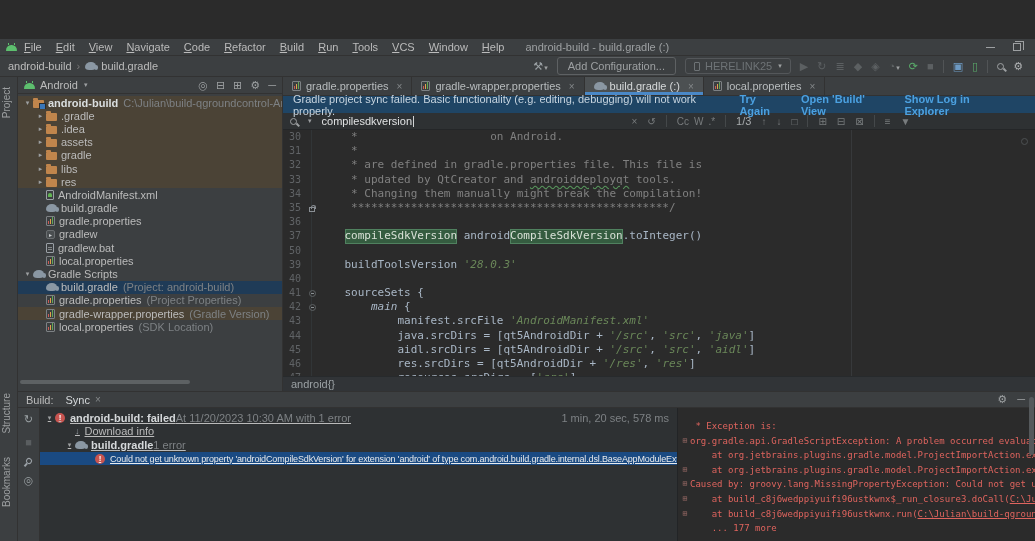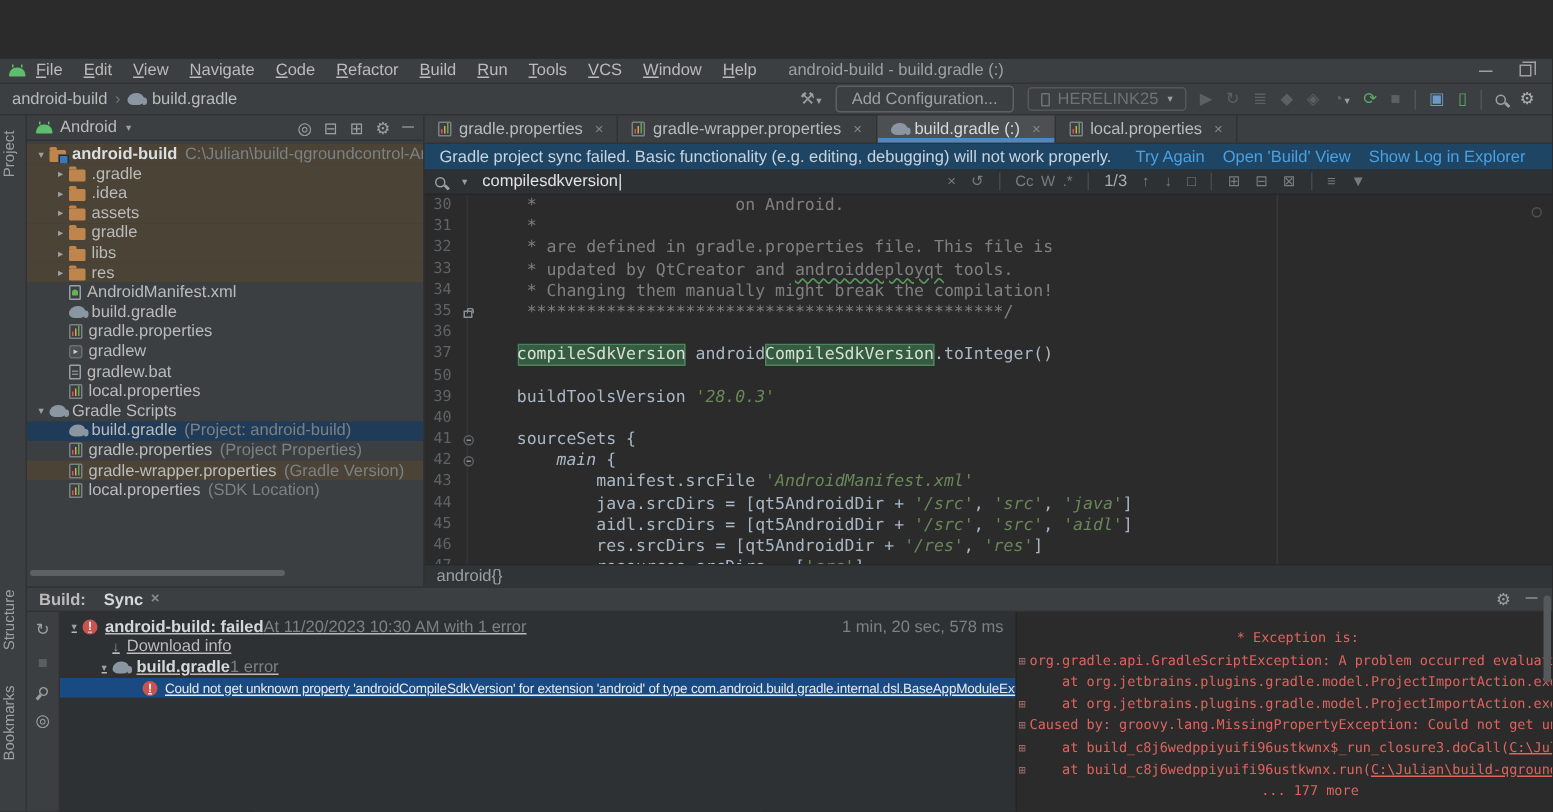--- a/index.html
+++ b/index.html
@@ -94,21 +94,21 @@
   .i-pin::after { content:''; position:absolute; left:1px; top:5px; width:1.5px; height:4px; background:#9aa0a6; }
 
   
   #editor { position:absolute; left:283px; top:38px; width:752px; height:314px; background:#2b2b2b; }
   #tabbar { height:19px; background:#3c3f41; border-bottom:1px solid #323232; display:flex; }
   .tab { display:flex; align-items:center; gap:5px; padding:0 9px; border-right:1px solid #323232;
          color:#b8bcbe; cursor:default; }
   .tab.active { background:#4c5052; box-shadow:inset 0 -3px 0 #4a88c7; color:#d6d9da; }
   .tab .close { color:#84888a; font-size:10px; margin-left:3px; }
   #banner { height:17px; background:#1f4565; display:flex; align-items:center; padding:0 10px; color:#c7d4df; }
-  #banner-actions { margin-left:auto; display:flex; gap:12px; padding-right:8px; }
+  #banner-actions { margin-left:auto; display:flex; gap:12px; padding-right:8px;font-weight:bold; }
   #banner-actions span { color:#4ba0e0; cursor:pointer; }
   #searchbar { height:17px; background:#2e3133; border-bottom:1px solid #242628; display:flex;
                align-items:center; padding:0 7px; gap:10px; color:#787c7e; }
   #search-query { display:flex; align-items:center; width:300px; color:#e0e2e3; }
   .caret-bar { width:1px; height:11px; background:#d0d2d3; margin-left:1px; }
   .sdiv { width:1px; height:12px; background:#44484a; }
   .sctl { font-size:10px; }
   #search-counter { color:#a8acae; }
   #code { position:relative; height:246px; overflow:hidden;
           font-family:"DejaVu Sans Mono","Liberation Mono",monospace; font-size:11px; color:#a9b7c6; }
@@ -129,41 +129,41 @@
   .seg-i { font-style:italic; }
   .seg-m { background:#355c40; box-shadow:inset 0 0 0 1px #50815f; color:#d8e0d6; }
   .seg-w { color:#808080; text-decoration:underline; text-decoration-style:wavy;
            text-decoration-color:#57965c; text-underline-offset:2px; }
   #ecrumb { height:15px; background:#313437; border-top:1px solid #272a2c; display:flex;
             align-items:center; padding:0 8px; color:#9aa0a3; }
 
   
   #build { position:absolute; left:18px; top:352px; width:1017px; height:189px; background:#2e3133; }
   #bheader { height:17px; background:#3c3f41; border-top:1px solid #323232; border-bottom:1px solid #323232;
-             display:flex; align-items:center; padding:0 8px; gap:12px;font-weight:bold; }
+             display:flex; align-items:center; padding:0 8px; gap:12px; }
   #bheader .btab { color:#d5d8da; display:flex; gap:5px; align-items:center; }
   #bheader .btab .close { color:#84888a; font-size:10px; }
   #bheader .hright { margin-left:auto; display:flex; gap:10px; color:#9da0a2; padding-right:2px; }
   #btools { position:absolute; left:0; top:17px; width:22px; bottom:0; background:#3c3f41;
             border-right:1px solid #323232; display:flex; flex-direction:column; align-items:center;
             padding-top:5px; gap:10px; color:#9aa0a3; }
   #btree { position:absolute; left:22px; top:17px; width:637px; bottom:0; overflow:hidden; padding-top:3px; }
   .brow { height:13.6px; display:flex; align-items:center; white-space:nowrap; overflow:hidden;
           position:relative; cursor:default;text-decoration:underline; }
   .brow .chev { width:11px; flex:none; font-size:7px; color:#9da0a2; text-align:center; }
   .brow .icon { margin-right:5px; }
   .brow .seg-b { font-weight:bold; color:#d5d8da; }
   .brow .seg-d { color:#7d8184; }
   .brow .right { position:absolute; right:8px; color:#7d8184; }
   .brow.selected { background:#1a4a82; color:#e8eaec; font-size:9px; letter-spacing:-0.15px; }
   #bsplit { position:absolute; left:659px; top:17px; width:1px; bottom:0; background:#222426; }
   #bconsole { position:absolute; left:660px; top:17px; right:0; bottom:0; background:#2b2b2b; overflow:hidden;
               font-family:"DejaVu Sans Mono","Liberation Mono",monospace; font-size:9px; color:#df645e;
               padding:11px 0 0 2px; }
-  .conline { height:14.6px; line-height:14.6px; display:flex; white-space:pre;justify-content:center; }
+  .conline { height:14.6px; line-height:14.6px; display:flex; white-space:pre; }
   .confold { width:10px; flex:none; color:#9a6a66; font-size:8px; text-align:center; }
   .seg-u { text-decoration:underline; }
   #con-scroll { position:absolute; right:1px; top:6px; width:5px; height:58px; background:#55595c; border-radius:3px; }
 
   
   #watermark { position:absolute; right:10px; bottom:3px; text-align:left; color:#9aa0a5; }
   #watermark .w1 { font-size:17px; }
   #watermark .w2 { font-size:12px; }
 </style>
 </head>

